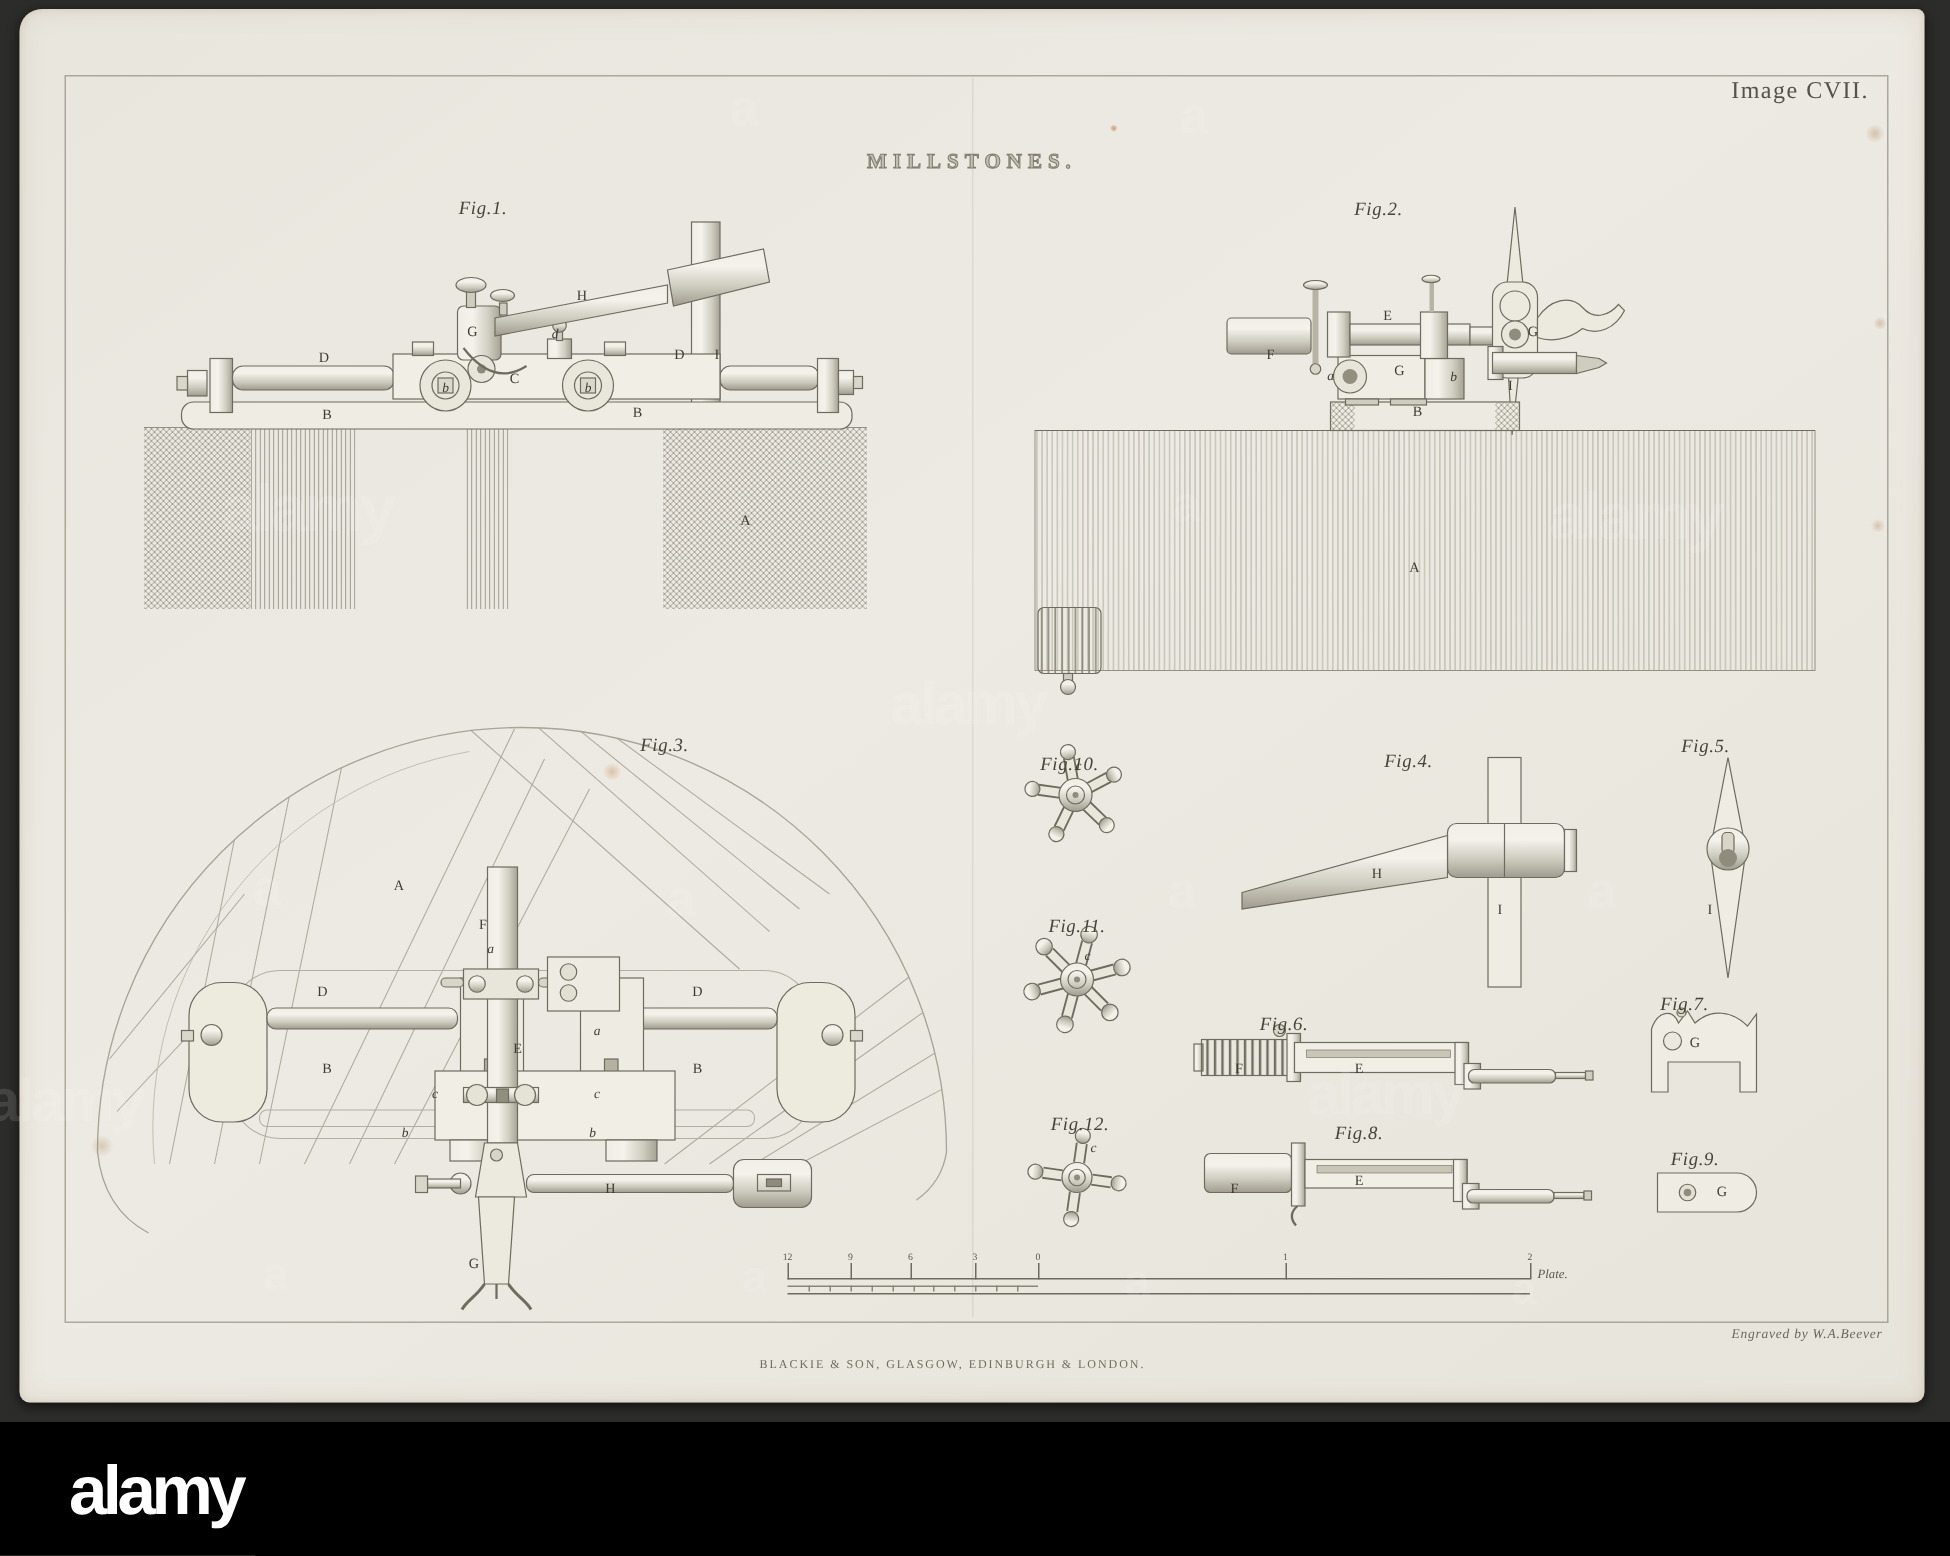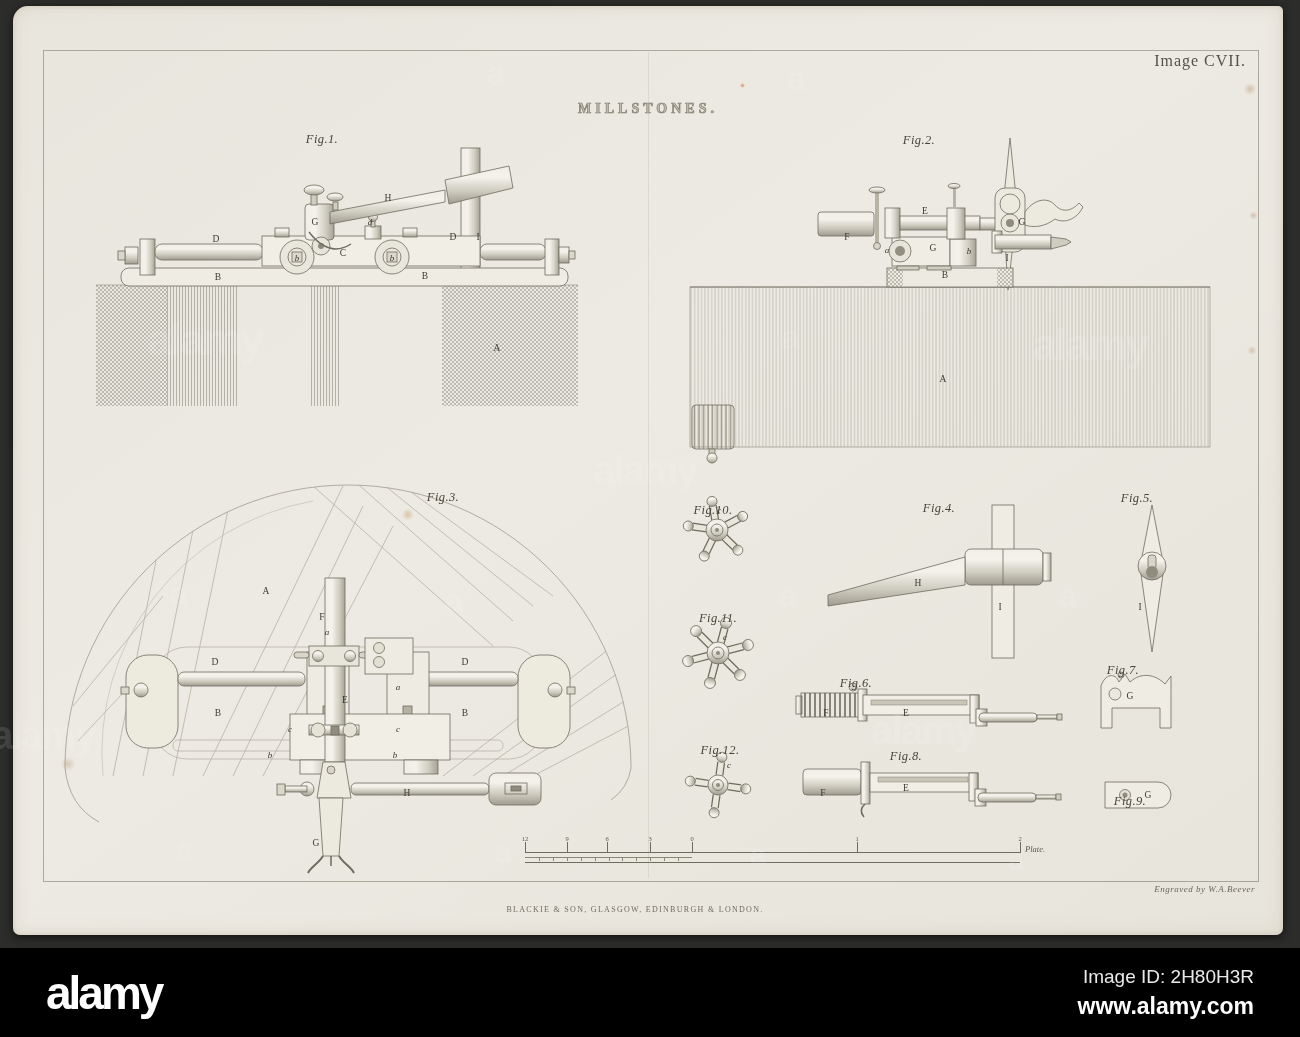--- a/index.html
+++ b/index.html
@@ -403,21 +403,21 @@
 
     <div id="figLabels">
         <span class="fig-label" style="left: 309px; top: 133px;">Fig.1.</span>
         <span class="fig-label" style="left: 906px; top: 134px;">Fig.2.</span>
         <span class="fig-label" style="left: 430px; top: 491px;">Fig.3.</span>
         <span class="fig-label" style="left: 914px; top: 502px; margin-left: 12px;">Fig.4.</span>
         <span class="fig-label" style="left: 1124px; top: 492px;">Fig.5.</span>
         <span class="fig-label" style="left: 843px; top: 677px;">Fig.6.</span>
         <span class="fig-label" style="left: 1110px; top: 664px;">Fig.7.</span>
         <span class="fig-label" style="left: 893px; top: 750px;">Fig.8.</span>
-        <span class="fig-label" style="left: 1117px; top: 795px;">Fig.9.</span>
+        <span class="fig-label" style="left: 1117px; top: 767px;">Fig.9.</span>
         <span class="fig-label" style="left: 700px; top: 504px;">Fig.10.</span>
         <span class="fig-label" style="left: 705px; top: 612px;">Fig.11.</span>
         <span class="fig-label" style="left: 707px; top: 744px;">Fig.12.</span>
       </div>
     <div id="partLabels">
         <span class="part-label" style="left: 203px; top: 233px;">D</span>
         <span class="part-label" style="left: 440px; top: 231px;">D</span>
         <span class="part-label" style="left: 465px; top: 231px;">I</span>
         <span class="part-label" style="left: 375px; top: 192px;">H</span>
         <span class="part-label" style="left: 302px; top: 216px;">G</span>
@@ -523,18 +523,14 @@
         <span class="wm" style="left: 910px; top: 724px; font-size: 40px; opacity: 0.34;">alamy</span>
         <span class="wm" style="left: 170px; top: 844px; font-size: 30px; opacity: 0.26;">a</span>
         <span class="wm" style="left: 489px; top: 846px; font-size: 30px; opacity: 0.26;">a</span>
         <span class="wm" style="left: 744px; top: 849px; font-size: 30px; opacity: 0.26;">a</span>
         <span class="wm" style="left: 1002px; top: 854px; font-size: 30px; opacity: 0.26;">a</span>
       </div>
   </div>
 
   <div class="bottom-bar">
     <div class="alamy-logo">alamy</div>
-    <div class="bar-right">
-      <div class="image-id">Image ID: 2H80H3R</div>
-      <div class="website">www.alamy.com</div>
-    </div>
   </div>
 </div>
 
 </body></html>

